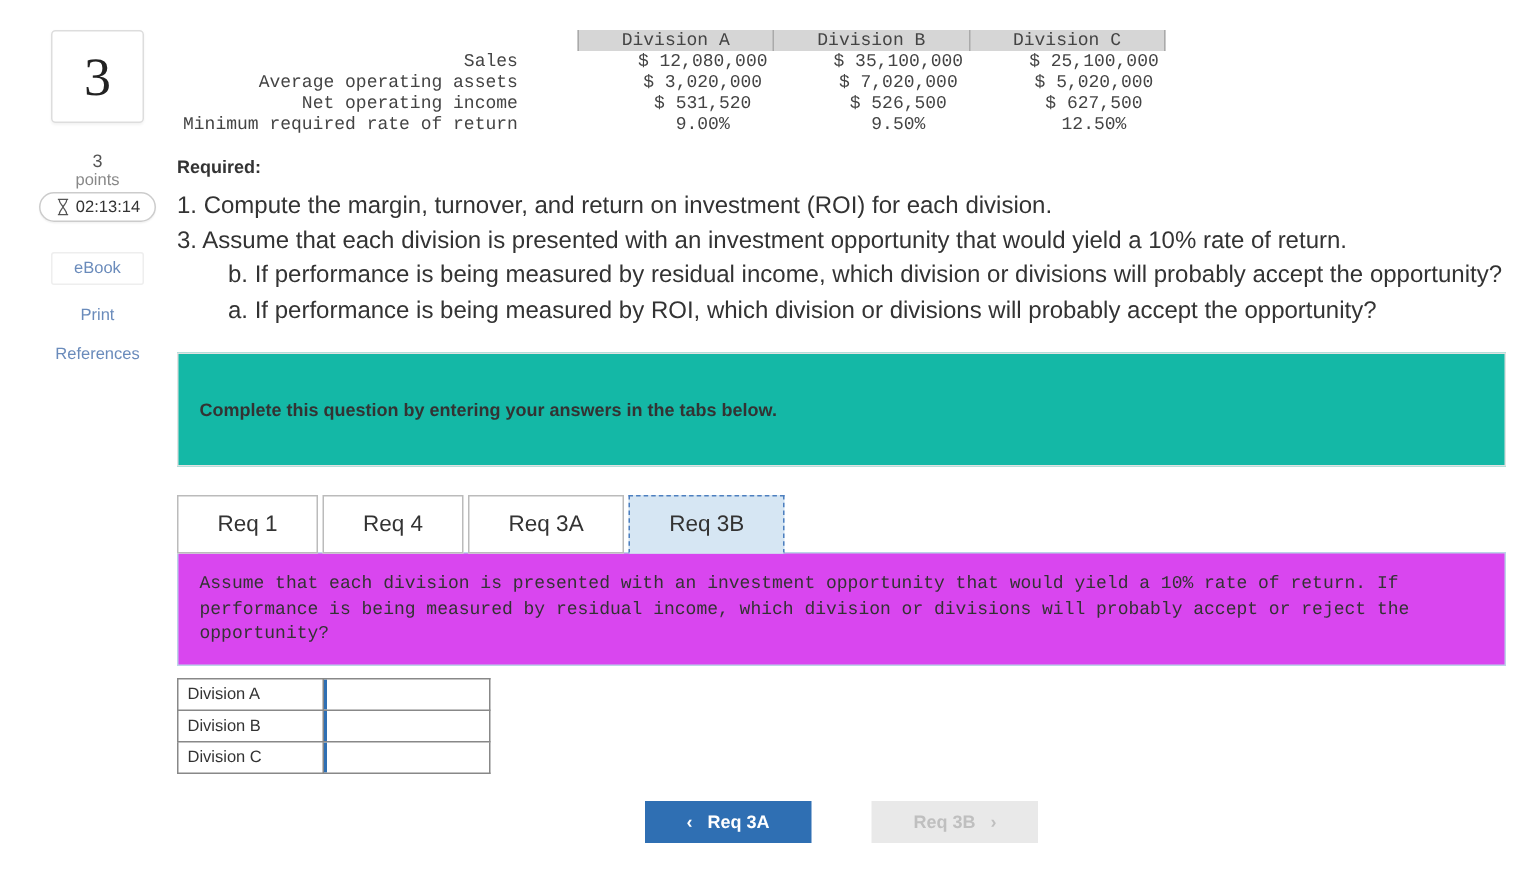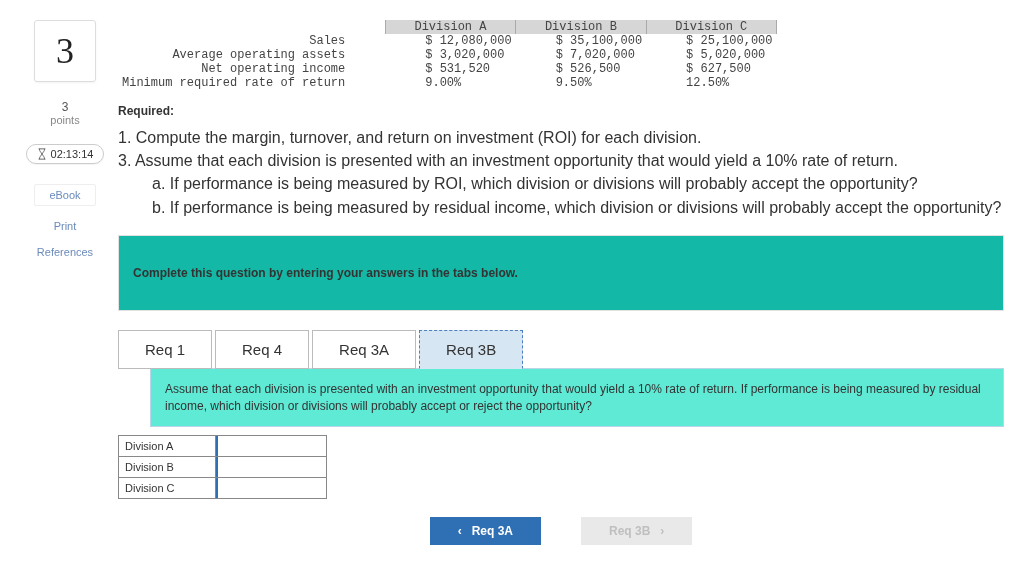--- a/index.html
+++ b/index.html
@@ -1,45 +1,45 @@
 <!DOCTYPE html>
 <html><head>
 <meta charset="utf-8">
 <style>
   body { margin:0; font-family: Arial, Helvetica, sans-serif; font-size:12px; color:#333; background:#fff; width:1024px; }
   .wrap { display:flex; padding:20px 20px 0 20px; }
   .leftcol { width:90px; flex:0 0 90px; display:flex; flex-direction:column; align-items:center; }
   .qnum-box { border:1px solid #ddd; border-radius:3px; width:60px; height:60px; display:flex; align-items:center; justify-content:center; font-family: Georgia, 'Times New Roman', serif; font-size:36px; color:#222; box-shadow:0 1px 2px rgba(0,0,0,.05); margin-bottom:18px; }
   .qnum-small { font-size:12px; color:#555; margin-bottom:0px; }
-  .points { font-size:11px; color:#888; margin-bottom:18px; }
+  .points { font-size:11px; color:#888; margin-bottom:2px; }
   .timer-pill { border:1px solid #ccc; border-radius:16px; padding:3px 10px; font-size:11px; display:flex; align-items:flex-start; gap:4px; color:#333; margin-bottom:20px; box-shadow:0 1px 1px rgba(0,0,0,.05); }
   .timer-pill svg { width:10px; height:12px; }
   .sidelinks { display:flex; flex-direction:column; align-items:center; gap:14px; font-size:11px; }
   .sidelinks a { color:#6a8bbb; text-decoration:none; }
   .ebook-box { border:1px solid #eee; border-radius:2px; padding:4px 14px; color:#6a8bbb; }
 
   .main { flex:1; padding-left:8px; }
   .datatable-wrap { font-family: 'Courier New', monospace; font-size:12px; color:#444; margin-bottom:14px; }
   table.datatable { border-collapse:collapse; }
   table.datatable td { padding:0px 4px; }
   .hdr-cell { background:#d6d6d6; border-left:1px solid #aaa; border-right:1px solid #aaa; text-align:center; padding:0 24px !important; }
   .row-label { padding-right:40px !important;text-align:right; }
-  .num { text-align:left; padding-left:40px !important; }
+  .num { text-align:center; padding-left:40px !important; }
 
   .required-h { font-family: Verdana, sans-serif; font-weight:700; font-size:12px; margin-bottom:8px; }
   .req-list { font-family: Verdana, Arial, sans-serif; font-size:16px; line-height:1.45; margin-bottom:16px; }
   .req-sub { padding-left:34px; }
 
   .instruction-bar { background:#14b8a6; border:1px solid #e2e2e2; padding:30px 14px; font-family: Verdana, sans-serif; font-size:12px; font-weight:700; margin-bottom:18px; }
 
   .tabs { display:flex; gap:3px; margin-bottom:0; }
   .tab { border:1px solid #bbb; background:#fff; padding:10px 26px; font-size:15px; color:#333; position:relative; top:1px; }
   .tab.active { border:1px dashed #4d7fbf; border-bottom:1px solid #d6e6f3; background:#d6e6f3; z-index:2; }
 
-  .tab-panel { background:#5eead4; border:1px solid #bcd4e8; padding:12px 14px; font-family: Liberation Sans, sans-serif; font-size:12px; line-height:1.4; margin-bottom:8px;margin-left:32px; }
+  .tab-panel { background:#d946ef; border:1px solid #bcd4e8; padding:12px 14px; font-family: Liberation Mono, monospace; font-size:12px; line-height:1.4; margin-bottom:8px; }
 
   table.answer { border-collapse:collapse; margin-top:2px; }
   table.answer td { border:1px solid #888; background:#fff; font-family: Verdana, sans-serif; font-size:11px; }
   table.answer td.lbl { padding:3px 10px 3px 6px; width:80px; }
   table.answer td.inp { width:110px; padding:0; }
   table.answer td.inp .field { width:100%; height:20px; border-left:2px solid #2f6fb3; box-sizing:border-box; }
 
   .nav-row { display:flex; justify-content:center; gap:40px; margin-top:18px; padding-bottom:10px; }
   .nav-btn { padding:7px 28px; font-family: Verdana, sans-serif; font-size:12px; font-weight:700; border:none; display:flex; align-items:center; gap:10px; }
   .nav-prev { background:#2f6fb3; color:#fff; }
@@ -102,22 +102,22 @@
           <td class="num">12.50%</td>
         </tr>
       </tbody>
         </table>
     </div>
 
     <div class="required-h">Required:</div>
     <div class="req-list">
       <div>1. Compute the margin, turnover, and return on investment (ROI) for each division.</div>
       <div>3. Assume that each division is presented with an investment opportunity that would yield a 10% rate of return.</div>
+      <div class="req-sub">b. If performance is being measured by residual income, which division or divisions will probably accept the opportunity?</div>
       <div class="req-sub">a. If performance is being measured by ROI, which division or divisions will probably accept the opportunity?</div>
-      <div class="req-sub">b. If performance is being measured by residual income, which division or divisions will probably accept the opportunity?</div>
     </div>
 
     <div class="instruction-bar">Complete this question by entering your answers in the tabs below.</div>
 
     <div class="tabs">
       <div class="tab">Req 1</div>
       <div class="tab">Req 4</div>
       <div class="tab">Req 3A</div>
       <div class="tab active">Req 3B</div>
     </div>

